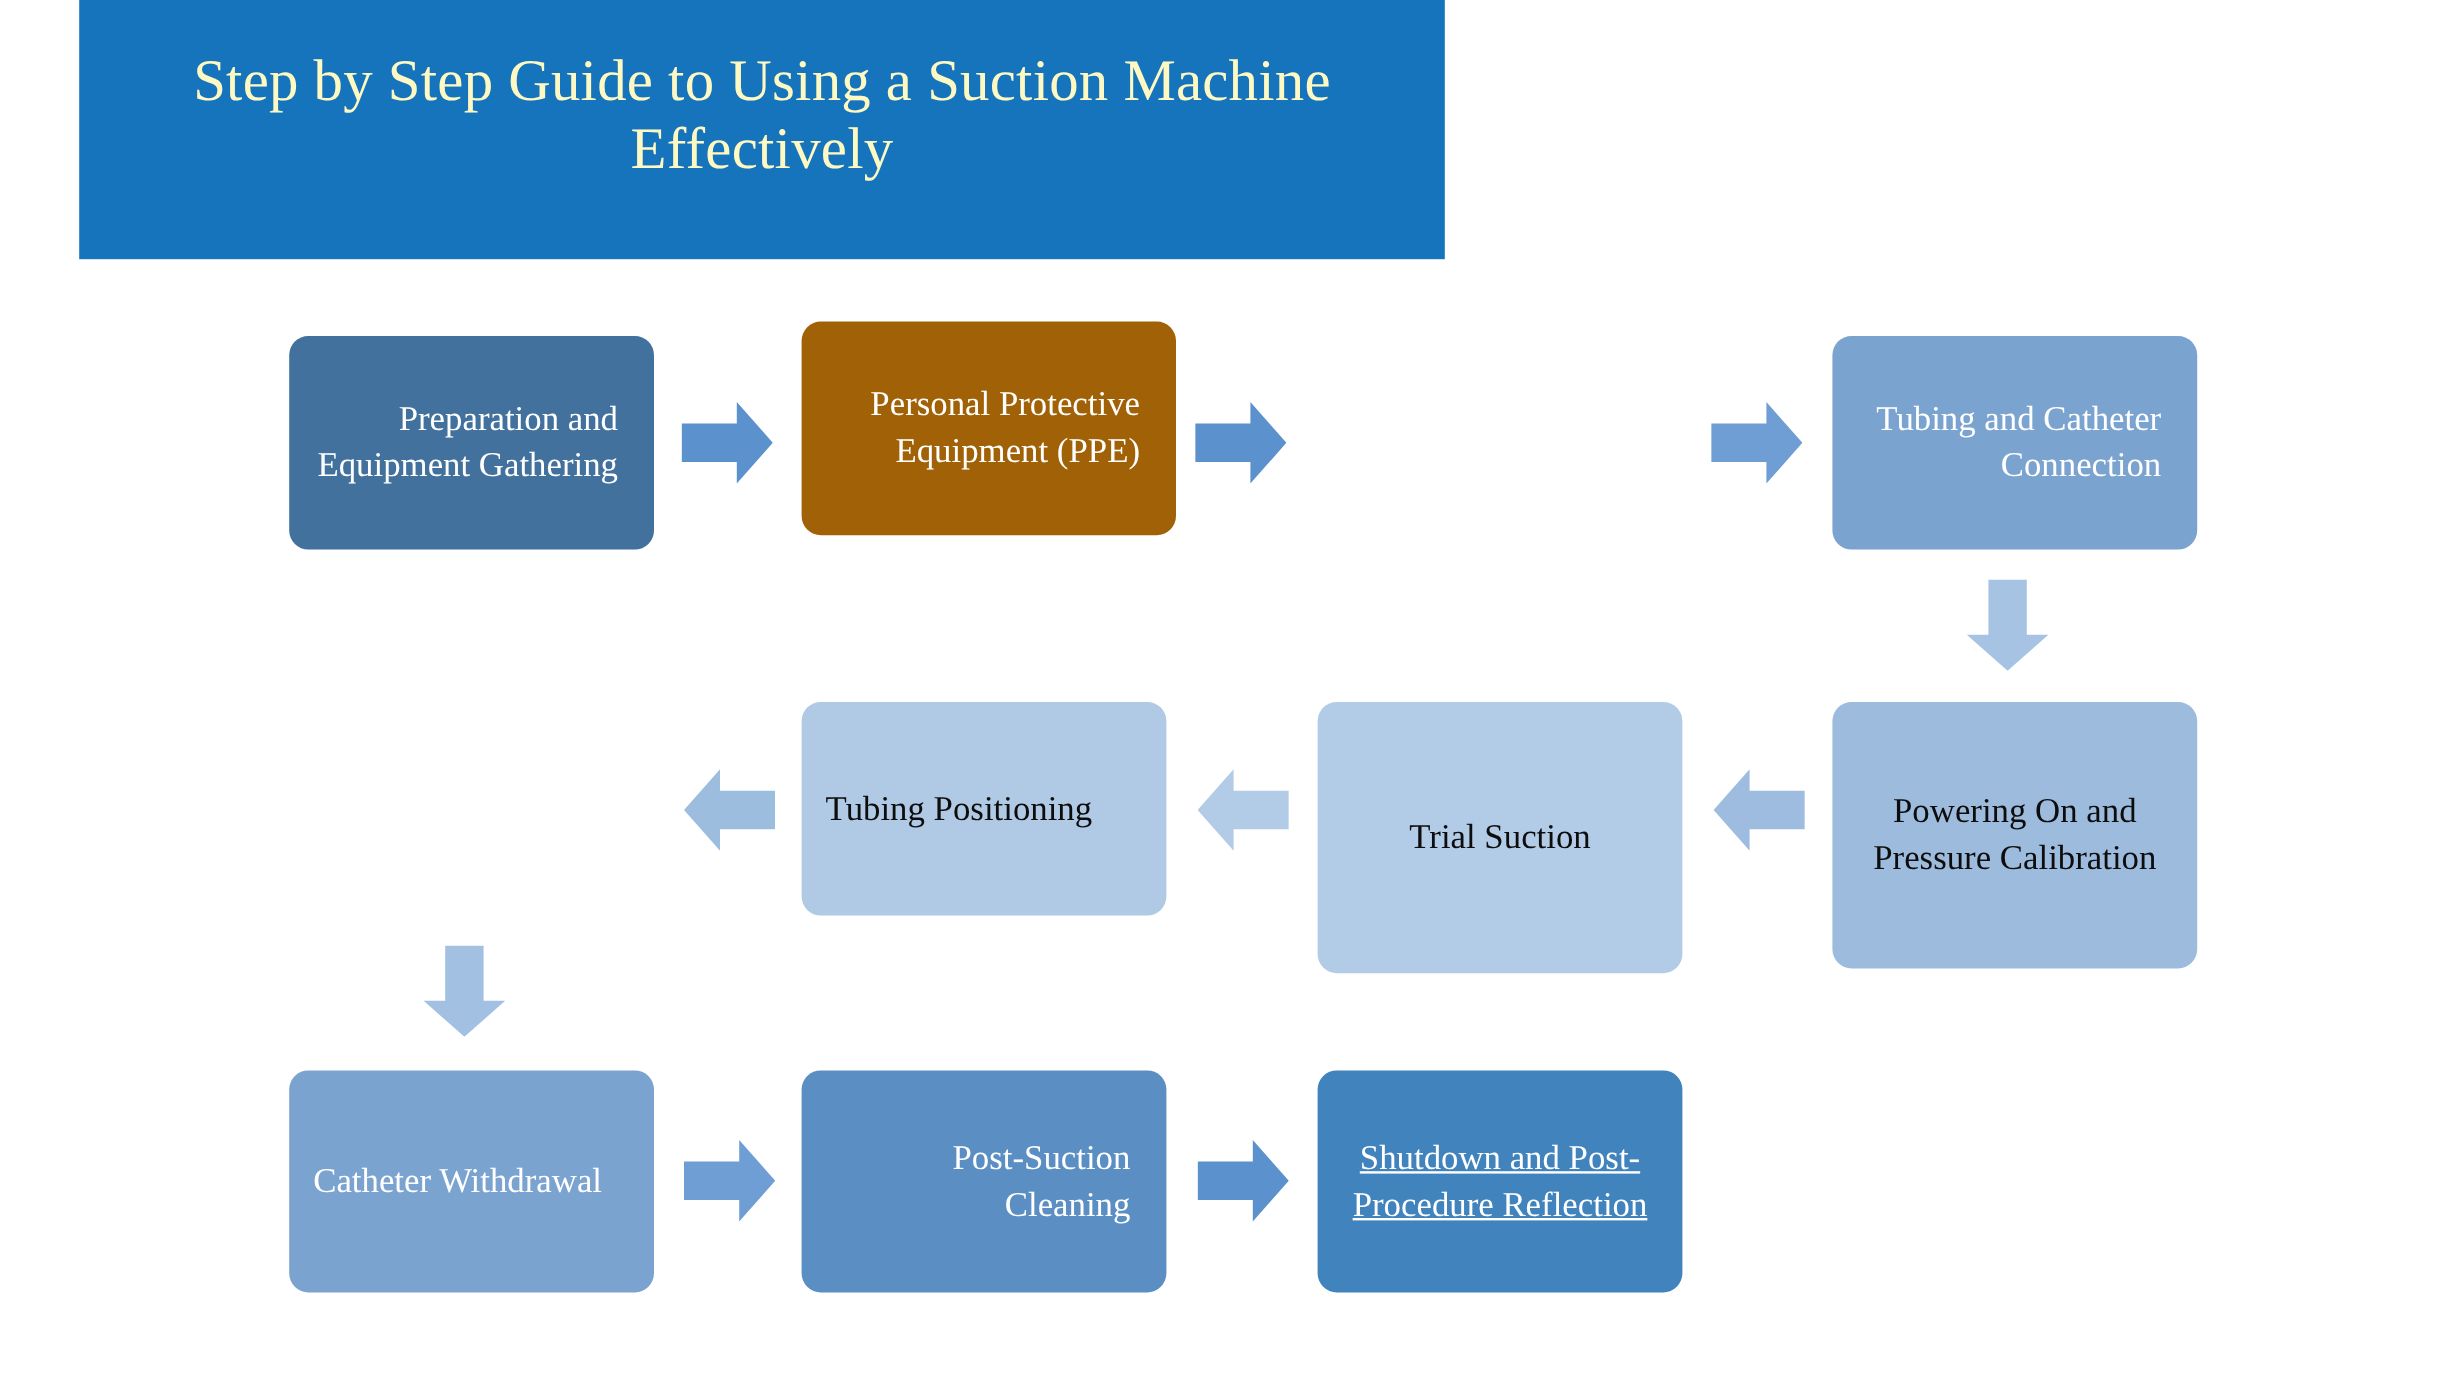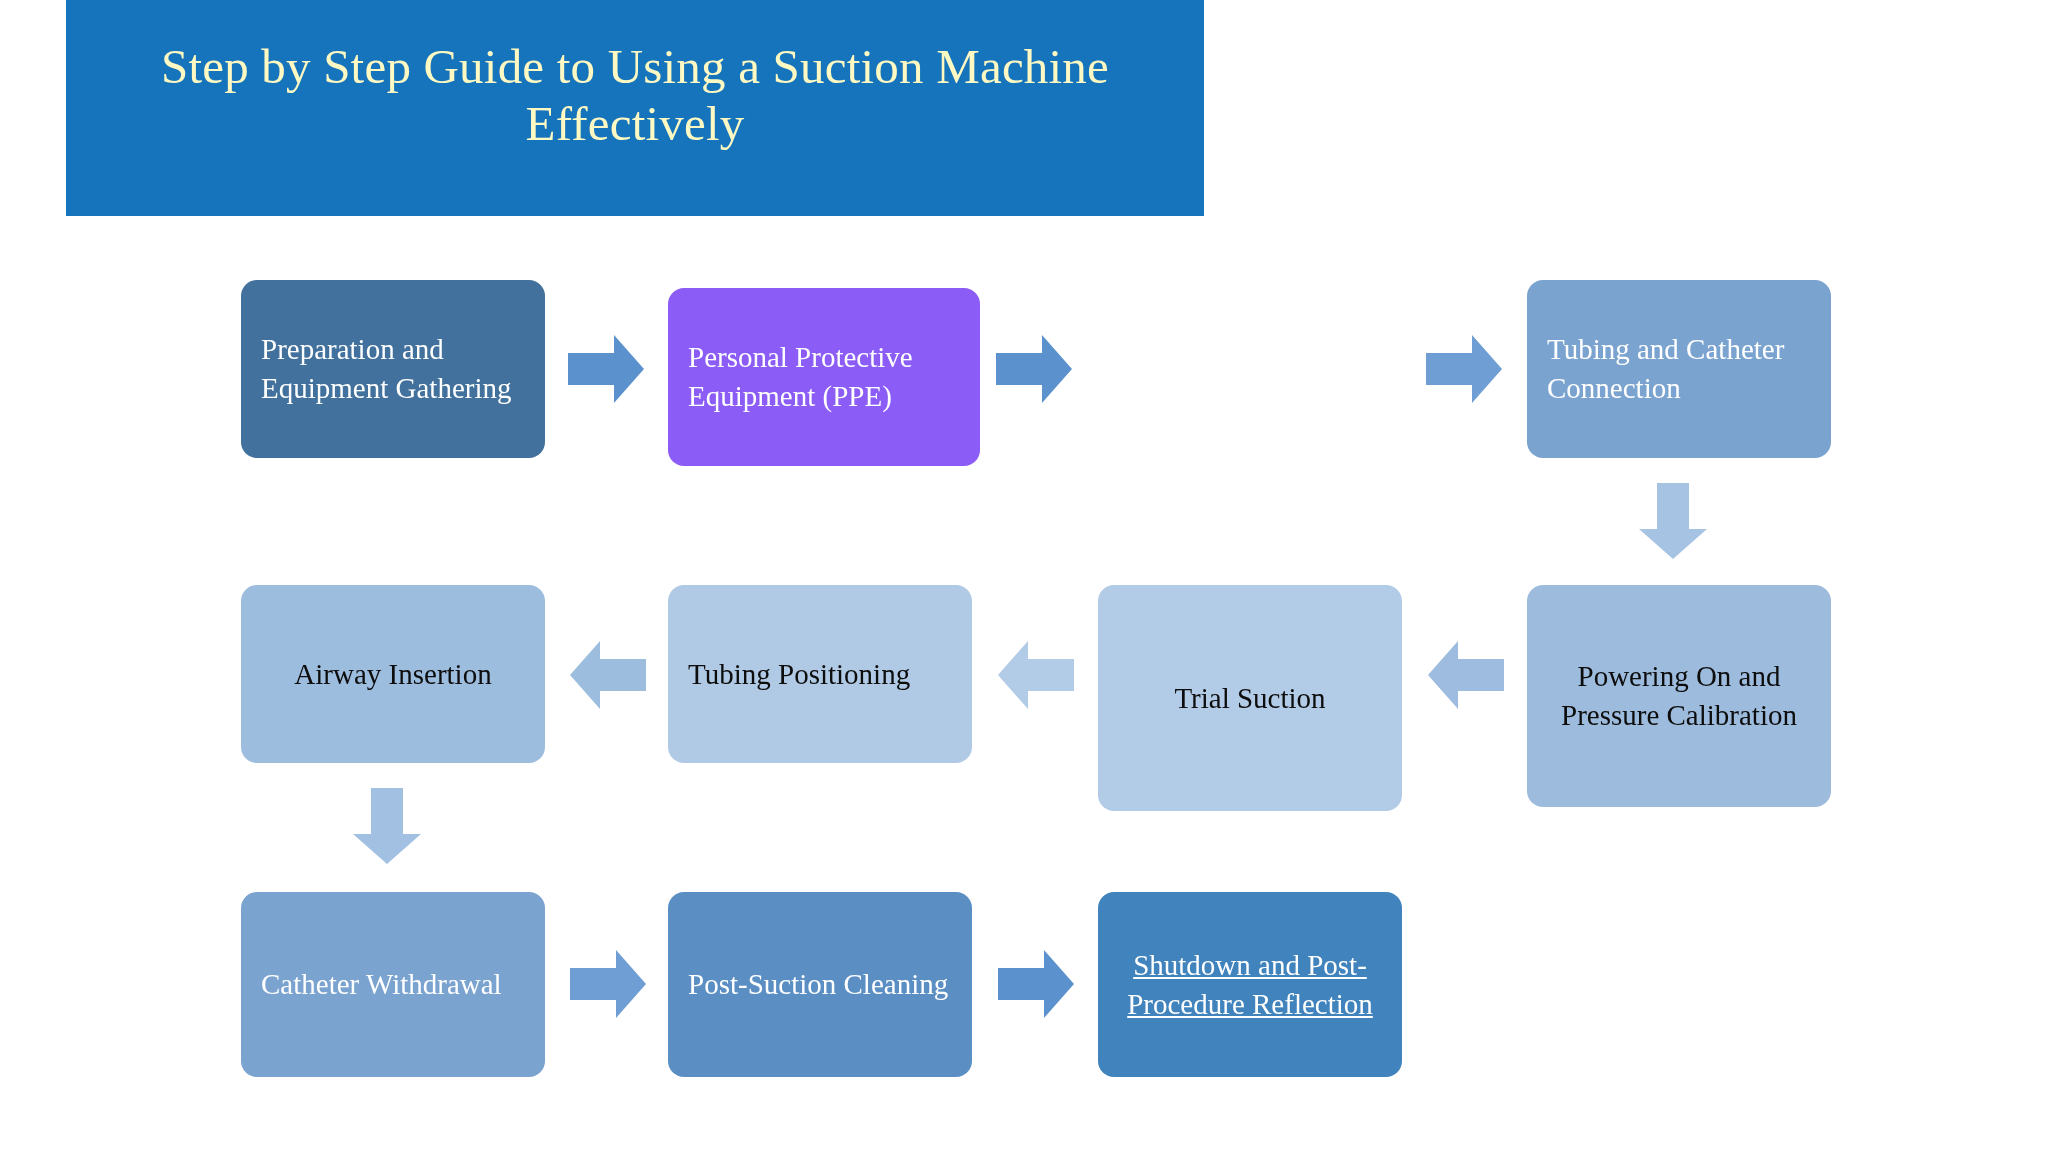--- a/index.html
+++ b/index.html
@@ -54,21 +54,21 @@
     display: flex;
     flex-direction: column;
     justify-content: center;
     font-size: 29px;
     line-height: 1.33;
   }
   .node .node-label {
     display: block;
     white-space: pre-line;
   }
-  .align-left  { align-items: flex-start; text-align: left; padding-left: 20px; padding-right: 14px; }
+  .align-left  { align-items: flex-start; text-align: right; padding-left: 20px; padding-right: 30px; }
   .align-center{ align-items: center;     text-align: center; padding-left: 16px; padding-right: 16px; }
 
   .text-white { color: #ffffff; }
   .text-dark  { color: #0d0d0d; }
 
   
   .arrow {
     position: absolute;
   }
   .arrow svg { display: block; width: 100%; height: 100%; }
@@ -79,44 +79,41 @@
 <div id="canvas">
 
   <div class="title-banner">
     <div class="title-text">Step by Step Guide to Using a Suction Machine Effectively</div>
   </div>
 
   <div class="node align-left text-white" style="left:241px; top:280px; width:304px; height:178px; background:#41719c;">
     <span class="node-label">Preparation and Equipment Gathering</span>
   </div>
 
-  <div class="node align-left text-white" style="left:668px; top:288px; width:312px; height:178px; background:#8b5cf6;">
+  <div class="node align-left text-white" style="left:668px; top:268px; width:312px; height:178px; background:#a16207;">
     <span class="node-label">Personal Protective Equipment (PPE)</span>
   </div>
 
 
   <div class="node align-left text-white" style="left:1527px; top:280px; width:304px; height:178px; background:#7ba3d0;">
     <span class="node-label">Tubing and Catheter Connection</span>
   </div>
 
   <div class="node align-center text-dark" style="left:1527px; top:585px; width:304px; height:222px; background:#9dbbdd;">
     <span class="node-label">Powering On and Pressure Calibration</span>
   </div>
 
   <div class="node align-center text-dark" style="left:1098px; top:585px; width:304px; height:226px; background:#b2cbe6;">
     <span class="node-label">Trial Suction</span>
   </div>
 
   <div class="node align-left text-dark" style="left:668px; top:585px; width:304px; height:178px; background:#b0cae5;">
     <span class="node-label">Tubing Positioning</span>
   </div>
 
-  <div class="node align-center text-dark" style="left:241px; top:585px; width:304px; height:178px; background:#9dbddf;">
-    <span class="node-label">Airway Insertion</span>
-  </div>
 
   <div class="node align-left text-white" style="left:241px; top:892px; width:304px; height:185px; background:#7ba3d0;">
     <span class="node-label">Catheter Withdrawal</span>
   </div>
 
   <div class="node align-left text-white" style="left:668px; top:892px; width:304px; height:185px; background:#5b8fc4;">
     <span class="node-label">Post-Suction Cleaning</span>
   </div>
 
   <div class="node align-center text-white" style="left:1098px; top:892px; width:304px; height:185px; background:#4083bd;text-decoration:underline;">

